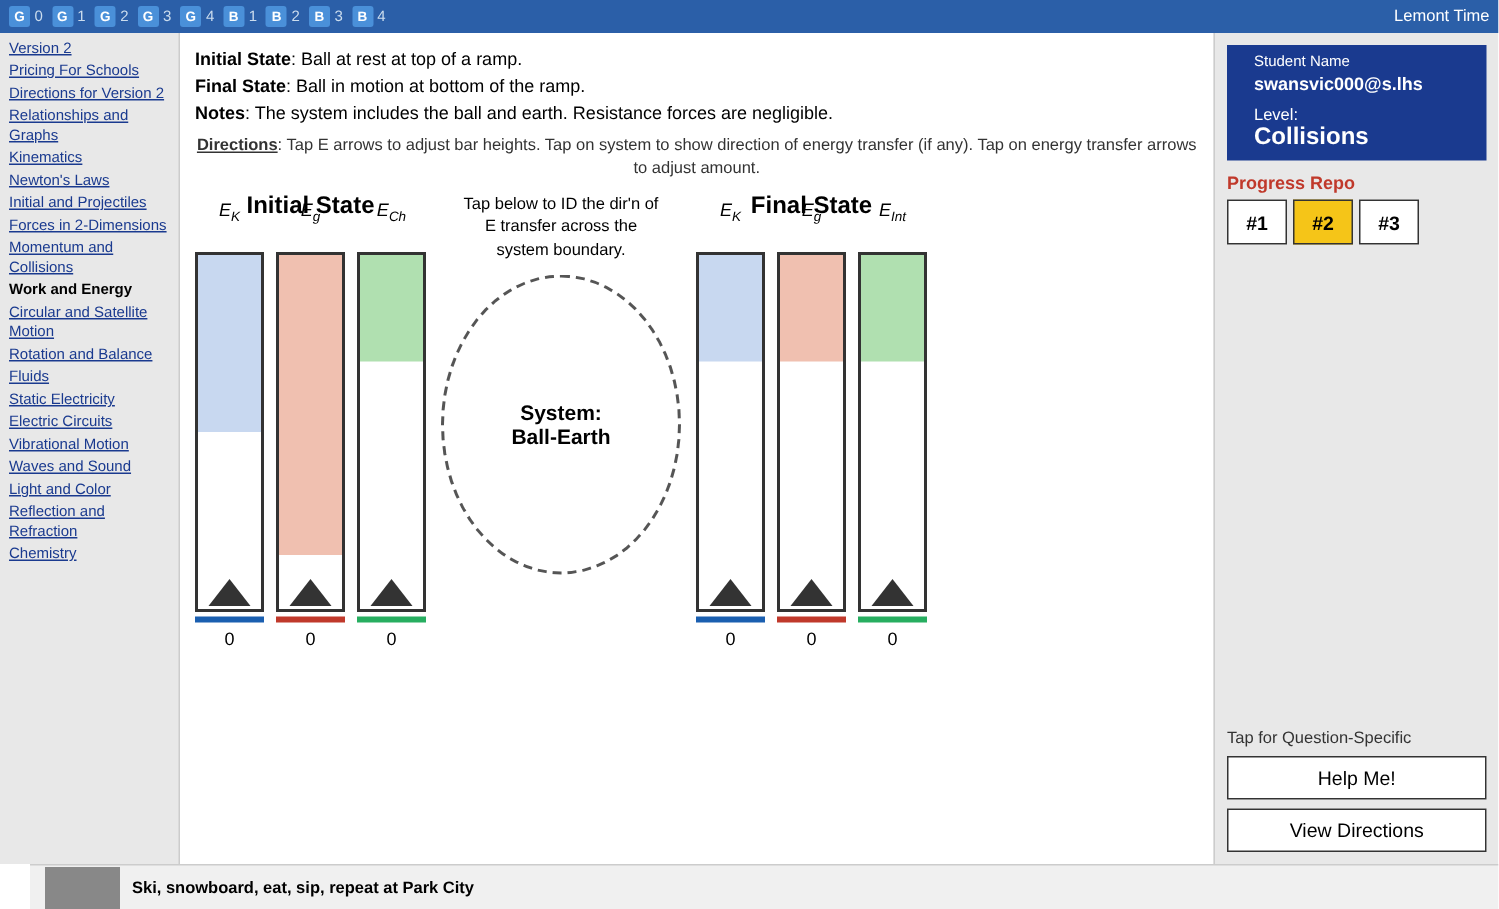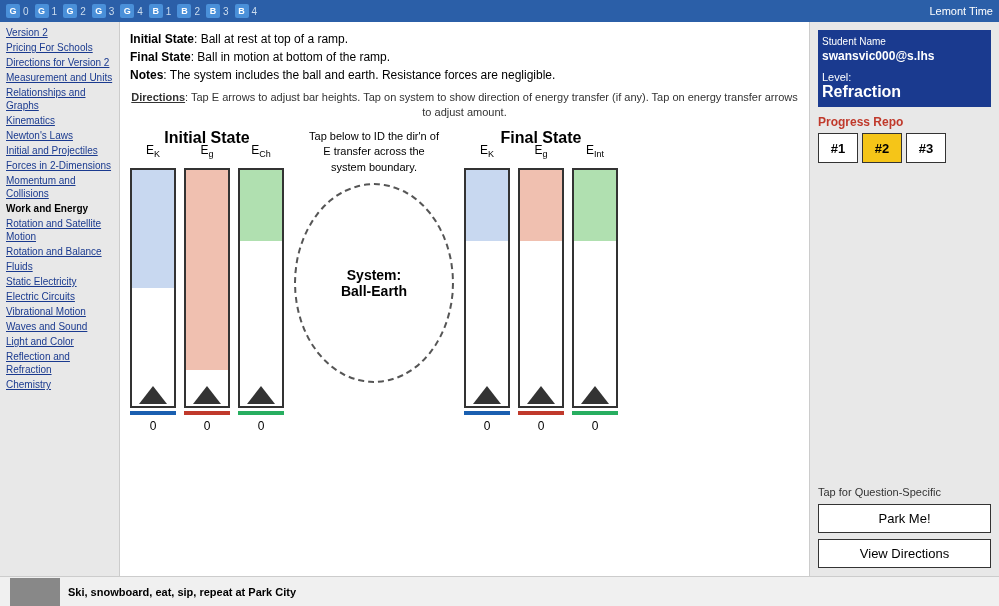--- a/index.html
+++ b/index.html
@@ -116,21 +116,22 @@
       height: 280px;
     }
     .bar-col {
       display: flex;
       flex-direction: column;
       align-items: center;
       gap: 2px;
     }
     .bar-label {
       font-size: 12px;
-      margin-bottom: 6px;
+      font-style: italic;
+      margin-bottom: 16px;
     }
     .bar-label sub { font-size: 9px; }
     .bar-wrapper {
       width: 46px;
       height: 240px;
       border: 2px solid #333;
       display: flex;
       flex-direction: column;
       justify-content: space-between;
       align-items: center;
@@ -180,21 +181,21 @@
       border-left: 1px solid #ccc;
       display: flex;
       flex-direction: column;
       padding: 8px;
       gap: 8px;
       flex-shrink: 0;
     }
     .student-info {
       background: #1a3a8f;
       color: #fff;
-      padding: 6px 4px;
+      padding: 6px 18px;
       font-size: 11px;
     }
     .student-name-label { font-size: 10px; margin-bottom: 2px; }
     .student-name { font-size: 12px; font-weight: bold; }
     .level-section { margin-top: 8px; font-size: 11px; }
     .level-value { font-size: 16px; font-weight: bold; }
 
     .progress-section {
       display: flex;
       flex-direction: column;
@@ -252,20 +253,21 @@
 
     .bottom-area {
       height: 30px;
       background: #f0f0f0;
       border-top: 1px solid #ccc;
       display: flex;
       align-items: center;
       padding: 0 10px;
       font-size: 11px;
       gap: 8px;
+      margin-left: 20px;
     }
     .bottom-image-placeholder {
       width: 50px;
       height: 28px;
       background: #888;
       display: inline-block;
     }
     .bottom-text { font-size: 11px; font-weight: bold; }
   </style>
 </head>
@@ -310,29 +312,28 @@
   </div>
   <div class="top-bar-time">Lemont Time</div>
 </div>
 
 <div class="main-area">
 
   <div class="sidebar">
     <div class="sidebar-item">Version 2</div>
     <div class="sidebar-item">Pricing For Schools</div>
     <div class="sidebar-item">Directions for Version 2</div>
-    <div class="sidebar-item">Measurement and Units</div>
     <div class="sidebar-item">Relationships and Graphs</div>
     <div class="sidebar-item">Kinematics</div>
     <div class="sidebar-item">Newton's Laws</div>
     <div class="sidebar-item">Initial and Projectiles</div>
     <div class="sidebar-item">Forces in 2-Dimensions</div>
     <div class="sidebar-item">Momentum and Collisions</div>
     <div class="sidebar-item active">Work and Energy</div>
-    <div class="sidebar-item">Rotation and Satellite Motion</div>
+    <div class="sidebar-item">Circular and Satellite Motion</div>
     <div class="sidebar-item">Rotation and Balance</div>
     <div class="sidebar-item">Fluids</div>
     <div class="sidebar-item">Static Electricity</div>
     <div class="sidebar-item">Electric Circuits</div>
     <div class="sidebar-item">Vibrational Motion</div>
     <div class="sidebar-item">Waves and Sound</div>
     <div class="sidebar-item">Light and Color</div>
     <div class="sidebar-item">Reflection and Refraction</div>
     <div class="sidebar-item">Chemistry</div>
   </div>
@@ -437,36 +438,36 @@
       </div>
     </div>
   </div>
 
   <div class="right-panel">
     <div class="student-info">
       <div class="student-name-label">Student Name</div>
       <div class="student-name">swansvic000@s.lhs</div>
       <div class="level-section">
         <span>Level:</span><br>
-        <span class="level-value">Refraction</span>
+        <span class="level-value">Collisions</span>
       </div>
     </div>
 
     <div class="progress-section">
       <div class="progress-label">Progress Repo</div>
       <div class="progress-buttons">
         <div class="progress-btn inactive">#1</div>
         <div class="progress-btn active">#2</div>
         <div class="progress-btn inactive">#3</div>
       </div>
     </div>
 
     <div class="help-section">
       <div class="tap-specific-label">Tap for Question-Specific</div>
-      <button class="help-btn">Park Me!</button>
+      <button class="help-btn">Help Me!</button>
       <button class="view-directions-btn">View Directions</button>
     </div>
   </div>
 </div>
 
 <div class="bottom-area">
   <div class="bottom-image-placeholder"></div>
   <div class="bottom-text">Ski, snowboard, eat, sip, repeat at Park City</div>
 </div>
 

